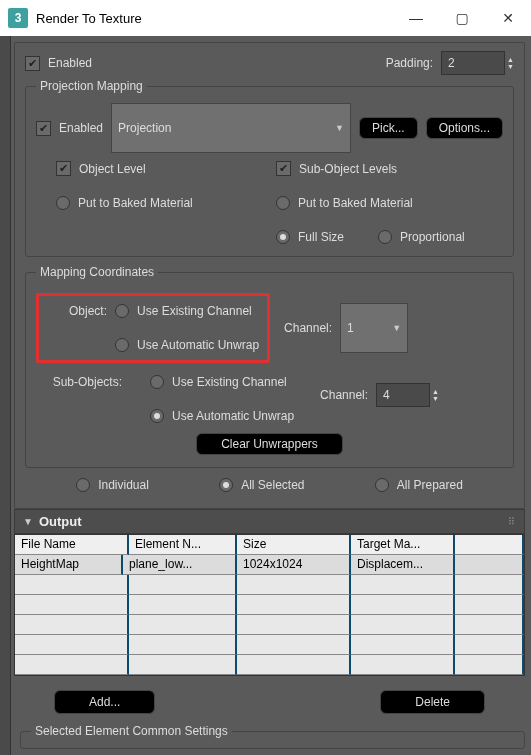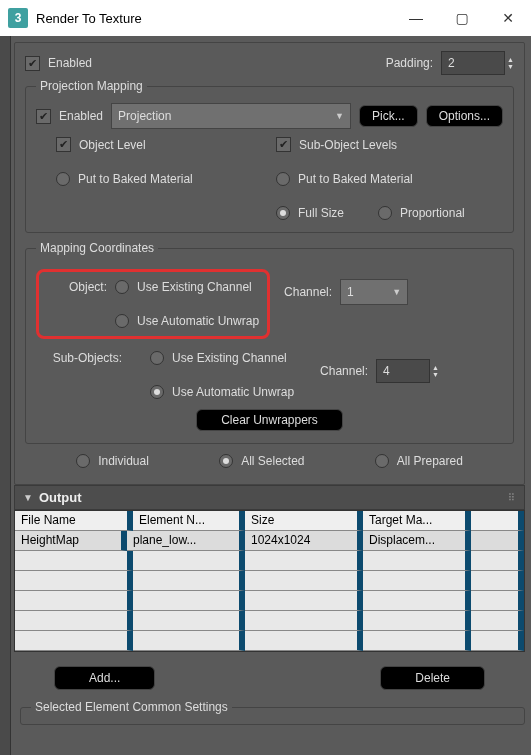--- a/index.html
+++ b/index.html
@@ -16,34 +16,34 @@
 .row{display:flex;align-items:center;gap:8px;margin:2px 0}
 .check{width:13px;height:13px;border:1px solid #333;background:#6a6a6a;display:inline-flex;align-items:center;justify-content:center;font-size:10px;color:#222}
 .check.on::after{content:"✔";color:#222;font-size:11px}
 .radio{width:12px;height:12px;border:1px solid #333;border-radius:50%;background:#6a6a6a;display:inline-block;position:relative}
 .radio.on::after{content:"";position:absolute;left:3px;top:3px;width:6px;height:6px;background:#ddd;border-radius:50%}
 .lbl{color:#ddd}
 .btn{background:#000000;border:1px solid #444;color:#ddd;padding:3px 12px;border-radius:6px;font-size:12px}
 .input{background:#4a4a4a;border:1px solid #333;color:#ddd;padding:2px 6px;height:18px;font-size:12px}
 .spinner{display:flex}
 .spinner .arrows{display:flex;flex-direction:column;justify-content:center;margin-left:2px;font-size:7px;color:#ddd;line-height:7px}
-.dropdown{background:#707070;border:1px solid #444;color:#ddd;padding:2px 6px;height:20px;display:flex;align-items:center;justify-content:space-between;flex:1}
+.dropdown{background:#707070;border:1px solid #444;color:#ddd;padding:14px 6px;height:20px;display:flex;align-items:center;justify-content:space-between;flex:1}
 .dropdown .arrow{font-size:9px;color:#ccc}
 .spacer{flex:1}
-.redbox{border:3px solid #e03030;border-radius:8px;padding:6px 8px;margin:4px 0}
+.redbox{border:3px solid #e03030;border-radius:2px;padding:6px 8px;margin:4px 0}
 .cols{display:flex;gap:20px}
 .col{display:flex;flex-direction:column;gap:16px}
 .section-hdr{display:flex;align-items:center;background:#4d4d4d;border:1px solid #3a3a3a;padding:4px 8px;margin-left:14px}
 .section-hdr .tri{font-size:10px;color:#ccc;margin-right:6px}
 .section-hdr .txt{font-weight:bold;color:#eee;font-size:13px}
 .section-hdr .grip{margin-left:auto;color:#888;font-size:10px;letter-spacing:1px}
 .table{margin-left:14px;border:1px solid #333;background:#e8e8e8}
 .trow{display:flex;height:20px}
 .trow.hdr{background:#efefef}
-.tcell{border-right:6px solid #0c4a6e;border-bottom:1px solid #888;padding:2px 6px;color:#000;font-size:12px;overflow:hidden;white-space:nowrap;text-overflow:ellipsis}
+.tcell{border-right:2px solid #0c4a6e;border-bottom:1px solid #888;padding:2px 6px;color:#000;font-size:12px;overflow:hidden;white-space:nowrap;text-overflow:ellipsis}
 .trow.data .tcell{background:#dcdcdc}
 .trow.empty .tcell{background:#e8e8e8}
 .c1{width:100px}.c2{width:94px}.c3{width:100px}.c4{width:90px}.c5{flex:1}
 </style>
 </head>
 <body>
 
 <div class="window">
   <div class="titlebar">
     <div class="logo">3</div>

